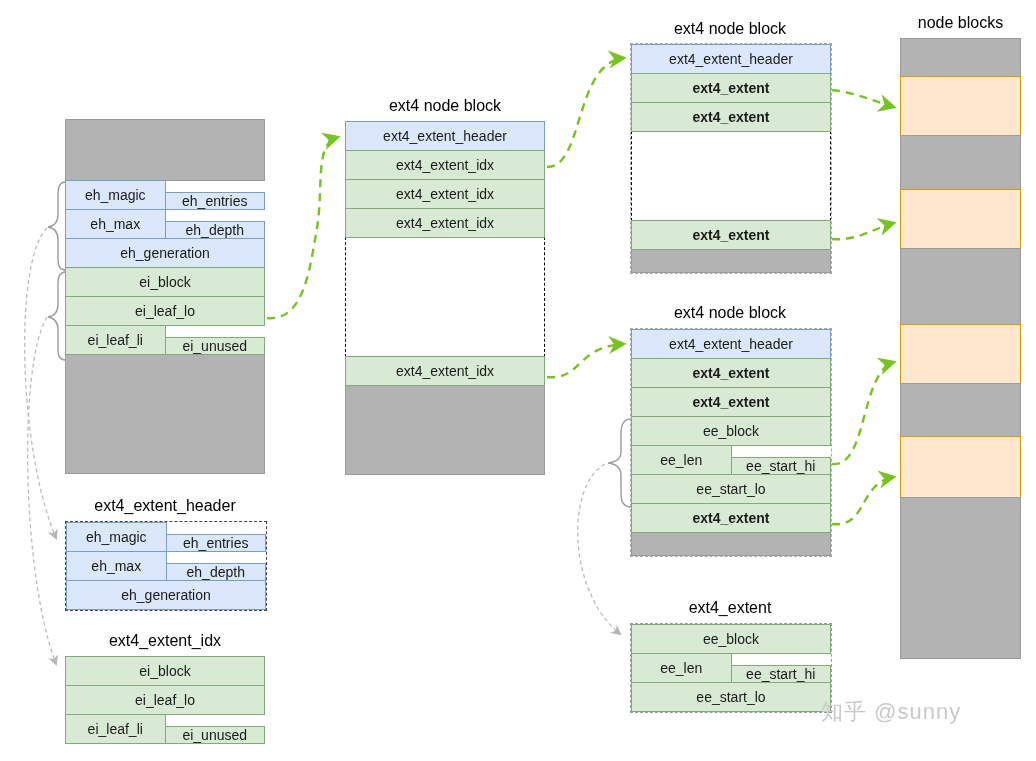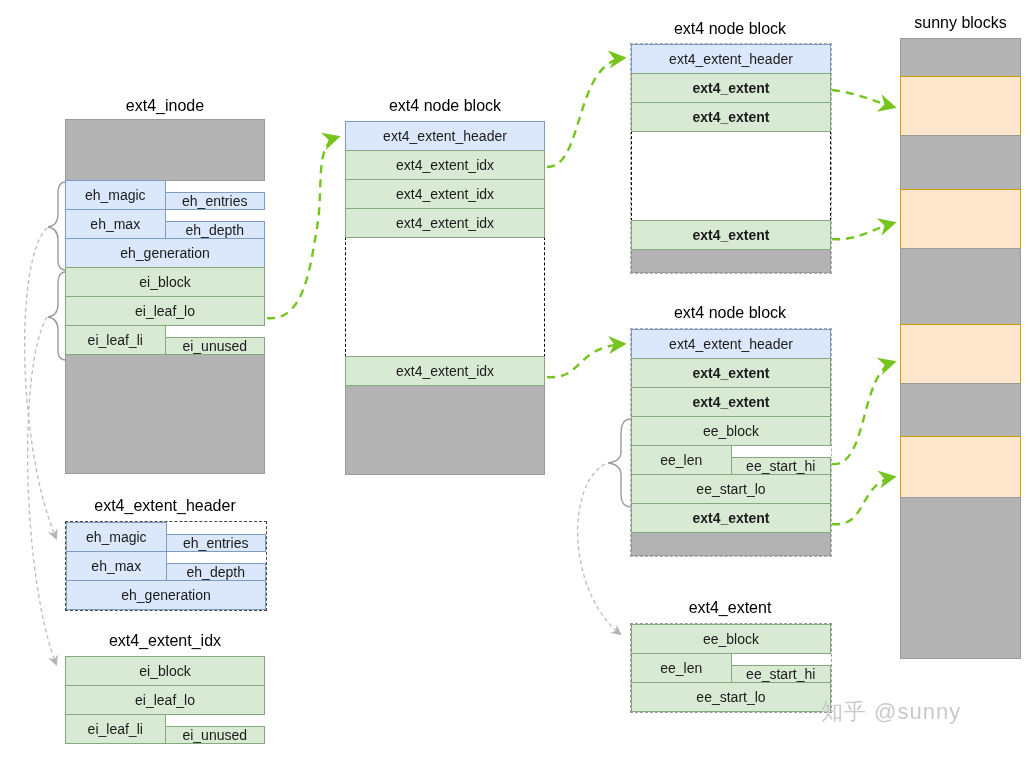--- a/index.html
+++ b/index.html
@@ -22,28 +22,27 @@
   .graydashbox{border:1px dashed #9a9a9a;}
   .orange{background:#ffe7cd;border:1px solid #d79b00;box-sizing:border-box;}
   .watermark{position:absolute;font-size:22px;color:#c9c9c9;letter-spacing:1px;white-space:nowrap;}
   svg.overlay{position:absolute;left:0;top:0;pointer-events:none;}
 </style>
 </head>
 <body>
 
 <div class="canvas">
 
-  <div class="title" style="left:65px;top:97px;width:200px">ext4_inode</div>
   <div class="title" style="left:345px;top:97px;width:200px">ext4 node block</div>
   <div class="title" style="left:630px;top:20px;width:200px">ext4 node block</div>
   <div class="title" style="left:630px;top:304px;width:200px">ext4 node block</div>
   <div class="title" style="left:65px;top:497px;width:200px">ext4_extent_header</div>
   <div class="title" style="left:65px;top:632px;width:200px">ext4_extent_idx</div>
   <div class="title" style="left:630px;top:599px;width:200px">ext4_extent</div>
-  <div class="title" style="left:900px;top:14px;width:121px">sunny blocks</div>
+  <div class="title" style="left:900px;top:14px;width:121px">node blocks</div>
 
   <div class="block stack" style="left:65px;top:119px;width:200px">
     <div class="grayseg" style="height:62px"></div>
     <div class="row">
       <div class="cell blue">eh_magic</div>
       <div class="cell blue">eh_entries</div>
     </div>
     <div class="row">
       <div class="cell blue">eh_max</div>
       <div class="cell blue">eh_depth</div>

